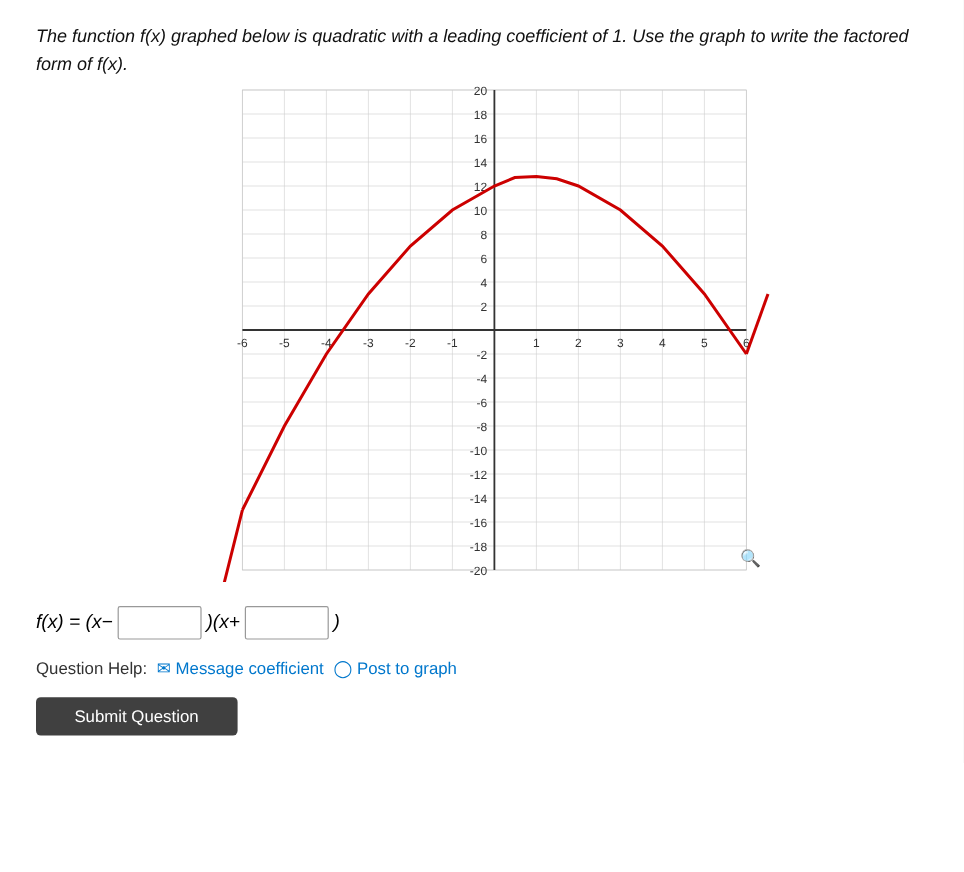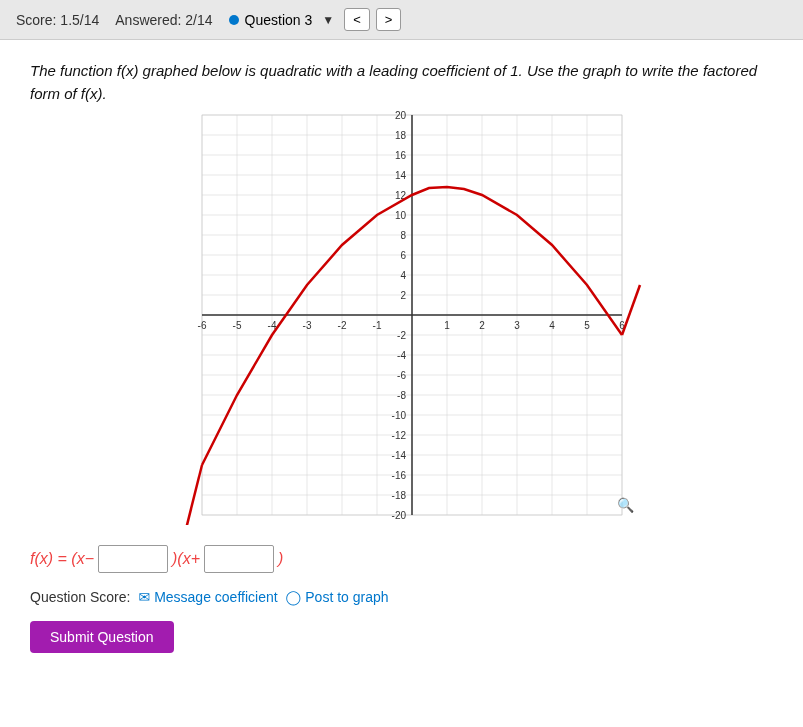--- a/index.html
+++ b/index.html
@@ -96,66 +96,53 @@
       height: 28px;
       border: 1px solid #999;
       border-radius: 2px;
       font-size: 15px;
       text-align: center;
       background: #fff;
     }
     .answer-label {
       font-size: 16px;
       font-style: italic;
-      color: #ef4444;
+      color: #000000;
     }
     .help-row {
       font-size: 14px;
       color: #333;
       margin-bottom: 16px;
       display: flex;
       align-items: center;
       gap: 8px;
     }
     .help-link {
       color: #0077cc;
       text-decoration: none;
       display: flex;
       align-items: center;
       gap: 4px;
       cursor: pointer;
     }
     .submit-btn {
-      background: #a21caf;
+      background: #404040;
       color: #fff;
       border: none;
-      padding: 8px 20px;
+      padding: 8px 32px;
       font-size: 14px;
       border-radius: 4px;
       cursor: pointer;
     }
   </style>
 </head>
 <body>
 
 <div class="page-container">
 
-  <div class="header-bar">
-    <span class="score-text">Score: 1.5/14</span>
-    <span class="score-text">Answered: 2/14</span>
-    <div class="question-selector">
-      <div class="question-label">
-        <span class="dot-indicator"></span>
-        <span>Question 3</span>
-      </div>
-      <button class="dropdown-btn">▼</button>
-      <button class="nav-btn">&lt;</button>
-      <button class="nav-btn">&gt;</button>
-    </div>
-  </div>
 
   <div class="main-content">
     <p class="question-text">The function f(x) graphed below is quadratic with a leading coefficient of 1. Use the graph to write the factored form of f(x).</p>
 
     
     <div class="graph-container">
       <svg class="graph-canvas" viewBox="0 0 480 420" xmlns="http://www.w3.org/2000/svg">
 
         <rect x="40" y="10" width="420" height="400" fill="white" stroke="#bbb" stroke-width="0.5"></rect>
 
@@ -271,21 +258,21 @@
     <div class="answer-row">
       <span class="answer-label">f(x) = (x−</span>
       <input class="answer-input" type="text" placeholder="" style="">
       <span class="answer-label">)(x+</span>
       <input class="answer-input" type="text" placeholder="" style="">
       <span class="answer-label">)</span>
     </div>
 
     
     <div class="help-row">
-      <span>Question Score:</span>
+      <span>Question Help:</span>
       <a class="help-link">
         <span>✉</span>
         <span>Message coefficient</span>
       </a>
       <a class="help-link">
         <span>◯</span>
         <span>Post to graph</span>
       </a>
     </div>
 

